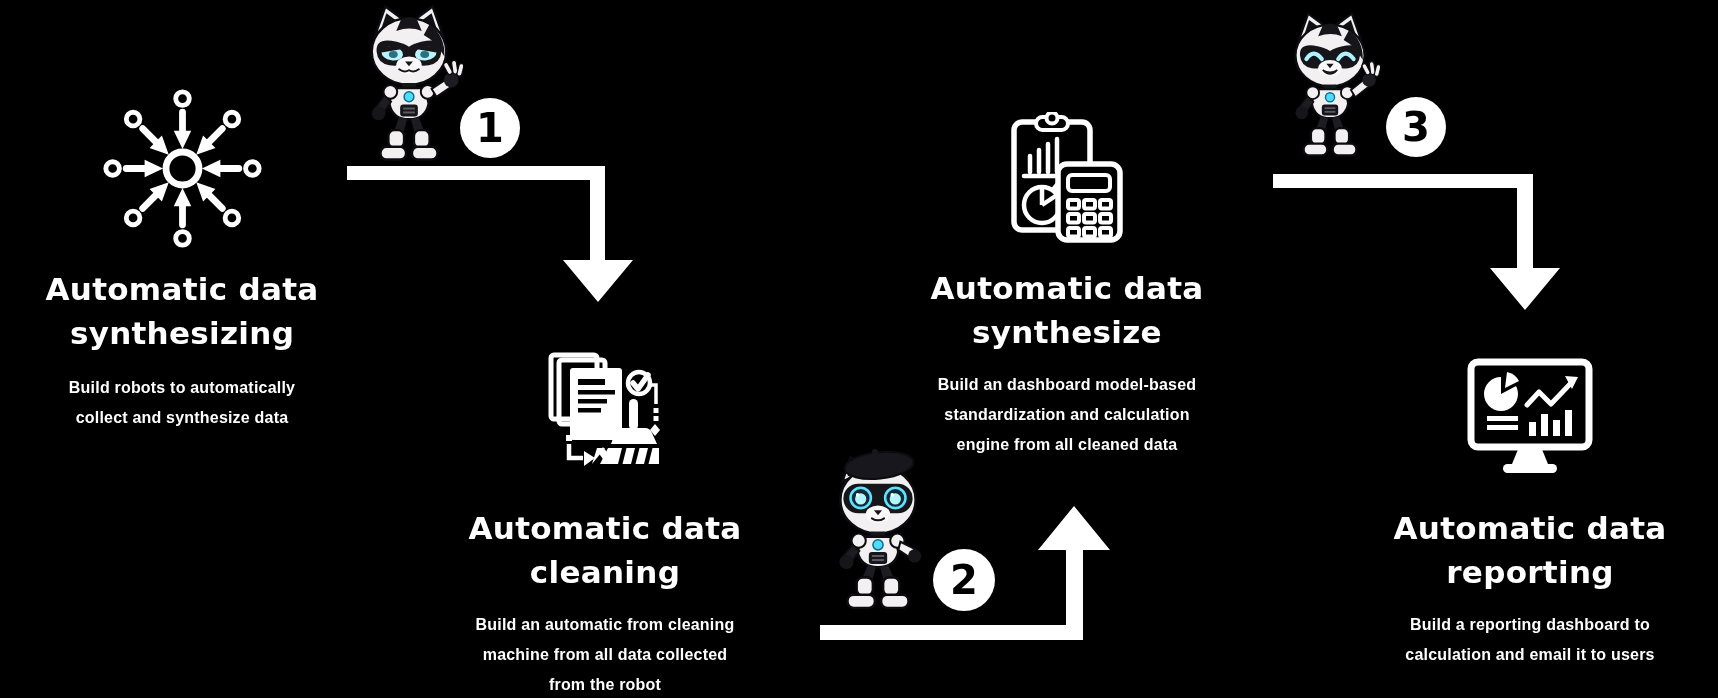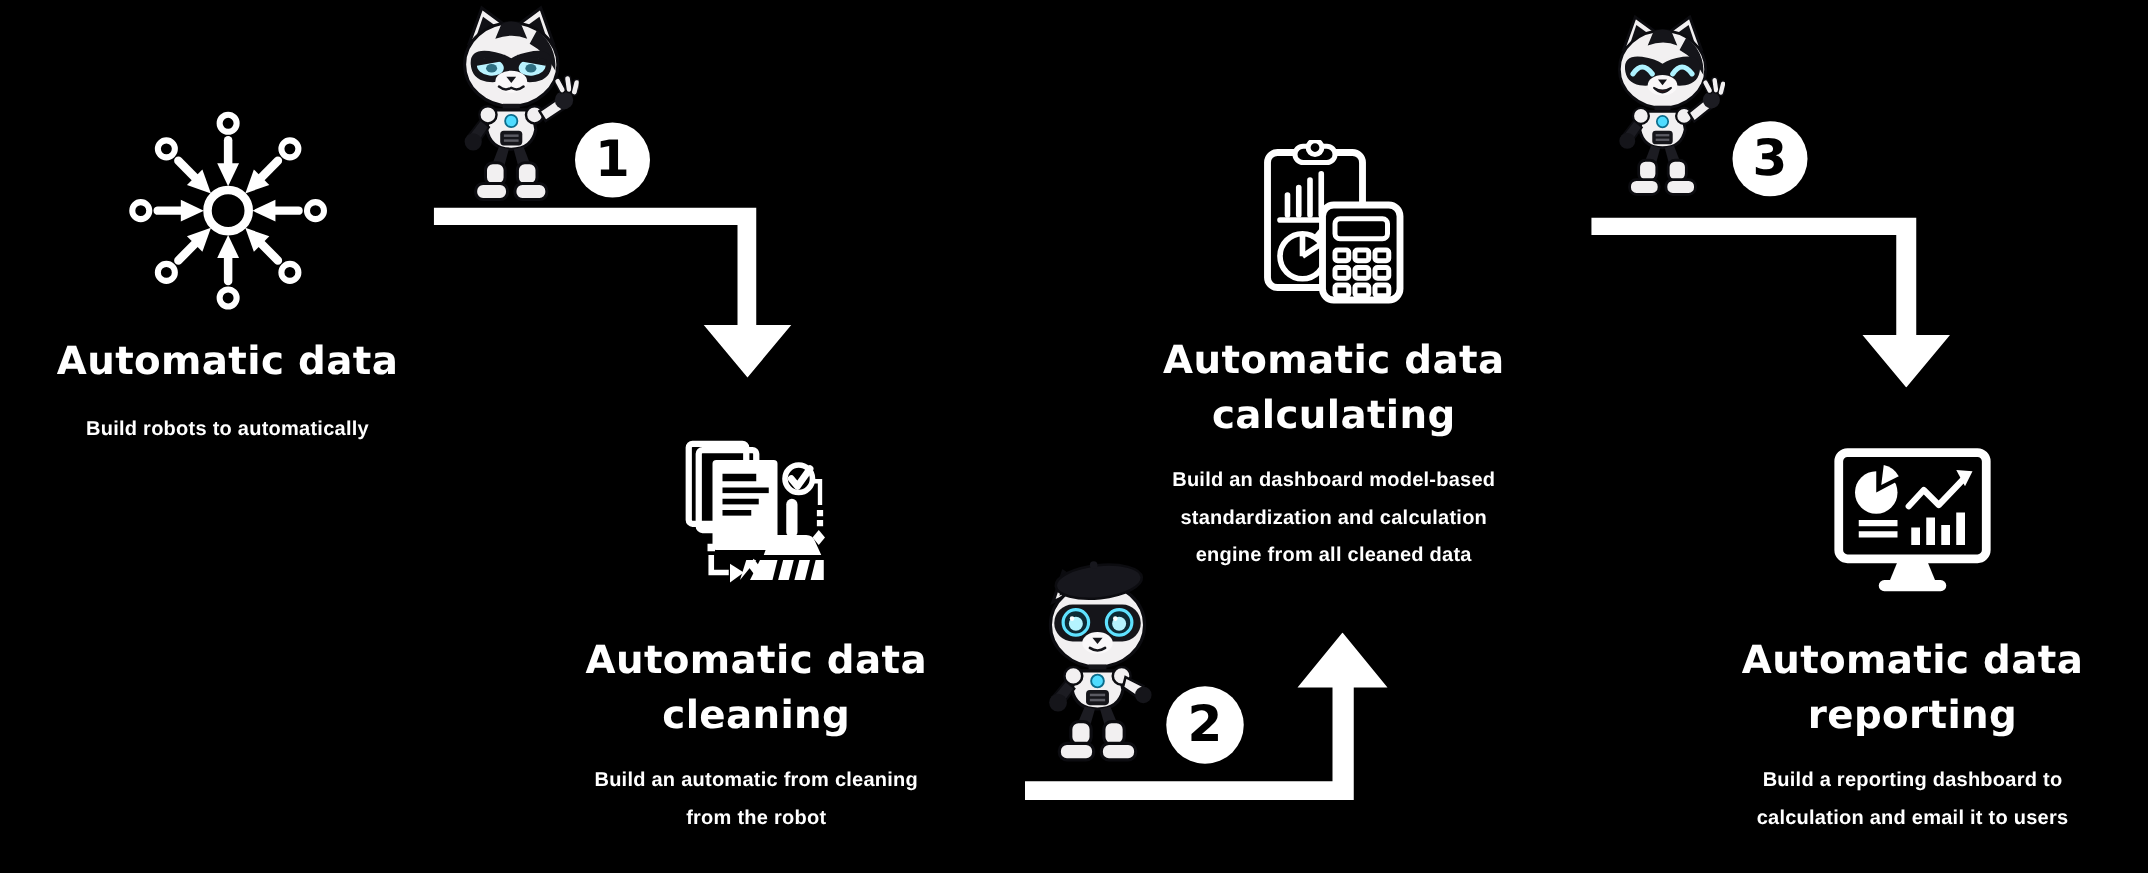--- a/index.html
+++ b/index.html
@@ -40,23 +40,25 @@
         <use href="#spoke" transform="rotate(90 85 85)"></use>
         <use href="#spoke" transform="rotate(135 85 85)"></use>
         <use href="#spoke" transform="rotate(180 85 85)"></use>
         <use href="#spoke" transform="rotate(225 85 85)"></use>
         <use href="#spoke" transform="rotate(270 85 85)"></use>
         <use href="#spoke" transform="rotate(315 85 85)"></use>
       </g>
     </svg>
     <div class="step-title" style="margin-top:16px;">
       <span>Automatic data</span>
+      <span>synthesizing</span>
     </div>
     <div class="step-desc" style="margin-top:18px;">
       <span>Build robots to automatically</span>
+      <span>collect and synthesize data</span>
     </div>
   </div>
 
   <div class="step" style="left:435px;top:352px;width:340px;">
     <svg class="step-icon" width="120" height="120" viewBox="0 0 120 120">
       <g stroke="#fff" fill="none" stroke-width="5">
         <rect x="6" y="3" width="46" height="64" rx="3"></rect>
         <rect x="14" y="8" width="46" height="64" rx="3"></rect>
       </g>
       <rect x="25" y="16" width="52" height="72" rx="3" fill="#fff"></rect>
@@ -85,20 +87,21 @@
       <path d="M24 92 L24 106 L38 106" stroke="#fff" stroke-width="4.5" fill="none"></path>
       <path d="M39 99 L50 106 L39 114 Z" fill="#fff"></path>
       <path d="M58 95 L62.5 101 L58 107 L53.5 101 Z" fill="#fff"></path>
     </svg>
     <div class="step-title" style="margin-top:34px;">
       <span>Automatic data</span>
       <span>cleaning</span>
     </div>
     <div class="step-desc" style="margin-top:16px;">
       <span>Build an automatic from cleaning</span>
+      <span>machine from all data collected</span>
       <span>from the robot</span>
     </div>
   </div>
 
   <div class="step" style="left:897px;top:112px;width:340px;">
     <svg class="step-icon" width="115" height="132" viewBox="0 0 115 132">
       <rect x="4" y="10" width="76" height="108" rx="8" stroke="#fff" stroke-width="5.5" fill="none"></rect>
       <rect x="26" y="5" width="32" height="13" rx="6.5" stroke="#fff" stroke-width="4" fill="#000"></rect>
       <circle cx="42" cy="6" r="5.5" stroke="#fff" stroke-width="4" fill="#000"></circle>
       <g stroke="#fff" stroke-width="4.5" stroke-linecap="round" fill="none">
@@ -121,21 +124,21 @@
         <rect x="58" y="102" width="11" height="8.5" rx="2"></rect>
         <rect x="74" y="102" width="11" height="8.5" rx="2"></rect>
         <rect x="90" y="102" width="11" height="8.5" rx="2"></rect>
         <rect x="58" y="116" width="11" height="8.5" rx="2"></rect>
         <rect x="74" y="116" width="11" height="8.5" rx="2"></rect>
         <rect x="90" y="116" width="11" height="8.5" rx="2"></rect>
       </g>
     </svg>
     <div class="step-title" style="margin-top:22px;">
       <span>Automatic data</span>
-      <span>calculating</span>
+      <span>synthesize</span>
     </div>
     <div class="step-desc" style="margin-top:16px;">
       <span>Build an dashboard model-based</span>
       <span>standardization and calculation</span>
       <span>engine from all cleaned data</span>
     </div>
   </div>
 
   <div class="step" style="left:1360px;top:358px;width:340px;">
     <svg class="step-icon" width="126" height="118" viewBox="0 0 126 118">

